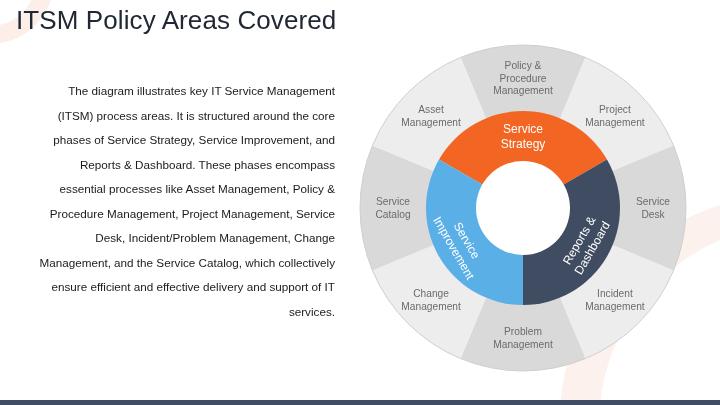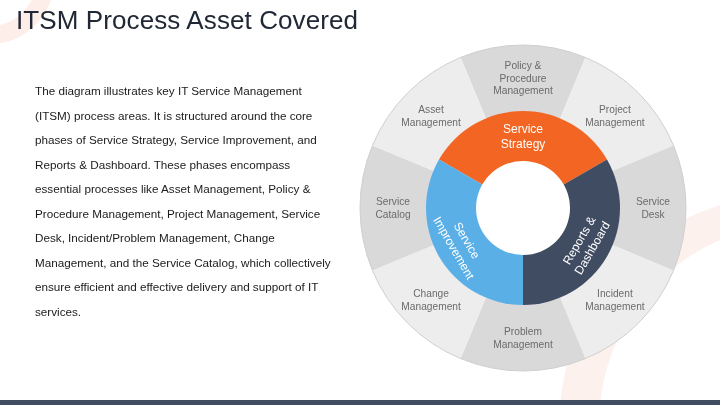--- a/index.html
+++ b/index.html
@@ -8,36 +8,36 @@
     background: #ffffff;
     font-family: "Liberation Sans", "DejaVu Sans", sans-serif;
   }
   .bg-deco { position: absolute; left: 0; top: 0; width: 720px; height: 405px; pointer-events: none; }
   .title {
     position: absolute; left: 16px; top: 5px;
     font-size: 26px; color: #212835; letter-spacing: 0.1px; font-weight: 400;
   }
   .desc {
     position: absolute; left: 35px; top: 79px; width: 300px;
-    font-size: 11.7px; line-height: 24.5px; color: #1b1b1b;
+    font-size: 11.7px; line-height: 24.5px; color: #1b1b1b; text-align: right;
   }
   .wheel { position: absolute; left: 0; top: 0; width: 720px; height: 405px; }
   .outer-label { font-family: "Liberation Sans", "DejaVu Sans", sans-serif; font-size: 10.2px; fill: #6b6b6b; text-anchor: middle; }
   .inner-label { font-family: "Liberation Sans", "DejaVu Sans", sans-serif; font-size: 12px; fill: #ffffff; text-anchor: middle; }
   .bottom-bar { position: absolute; left: 0; top: 400px; width: 720px; height: 5px; background: #3f4c62; }
 </style>
 </head>
 <body>
 
 <svg class="bg-deco" viewBox="0 0 720 405">
   <circle cx="-10" cy="-20" r="55" fill="none" stroke="#fdeeea" stroke-width="18"></circle>
   <path d="M 560 405 A 230 230 0 0 1 720 205 L 720 240 A 200 200 0 0 0 600 405 Z" fill="#fdf1ee"></path>
 </svg>
 
-<div class="title">ITSM Process Asset Covered</div>
+<div class="title">ITSM Policy Areas Covered</div>
 <div class="desc">The diagram illustrates key IT Service Management (ITSM) process areas. It is structured around the core phases of Service Strategy, Service Improvement, and Reports &amp; Dashboard. These phases encompass essential processes like Asset Management, Policy &amp; Procedure Management, Project Management, Service Desk, Incident/Problem Management, Change Management, and the Service Catalog, which collectively ensure efficient and effective delivery and support of IT services.</div>
 
 <svg class="wheel" viewBox="0 0 720 405">
   <g id="outer-ring">
       <g>
         <path d="M460.6226005244904,57.40763620066025 A163,163 0 0 1 585.3773994755096,57.40763620066025 L523,208 A0,0 0 0 0 523,208 Z" fill="#d9d9d9"></path>
         <text x="523" y="69" class="outer-label">Policy &amp;</text>
         <text x="523" y="81.5" class="outer-label">Procedure</text>
         <text x="523" y="94" class="outer-label">Management</text>
       </g>

